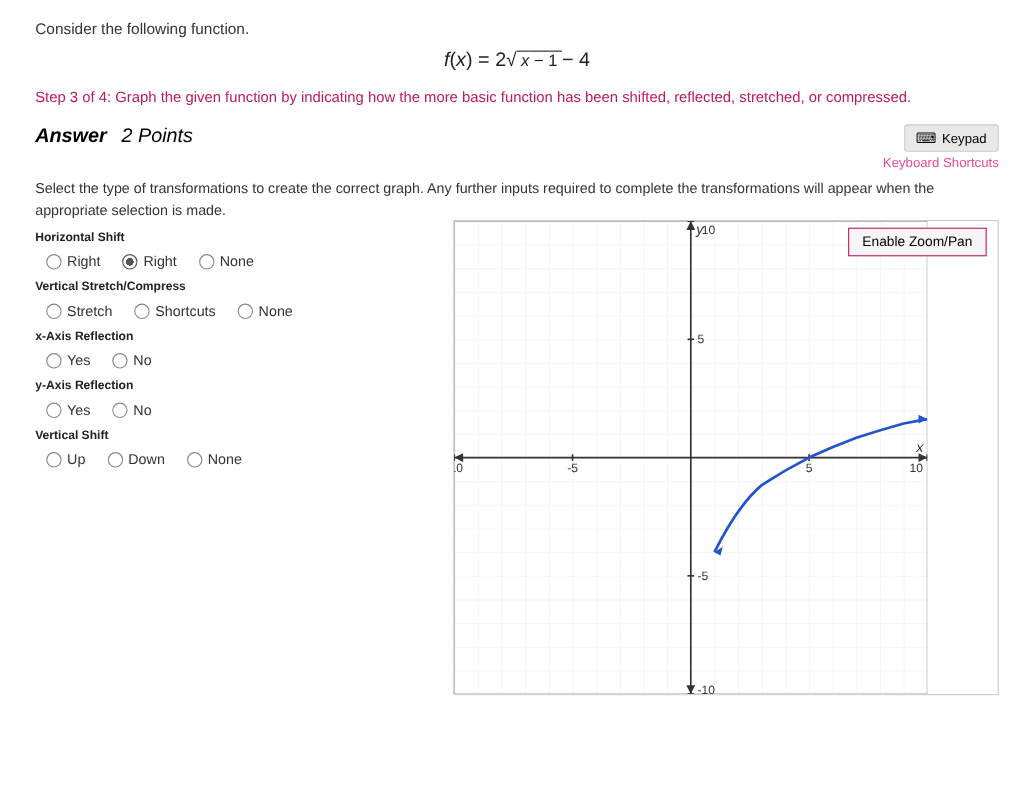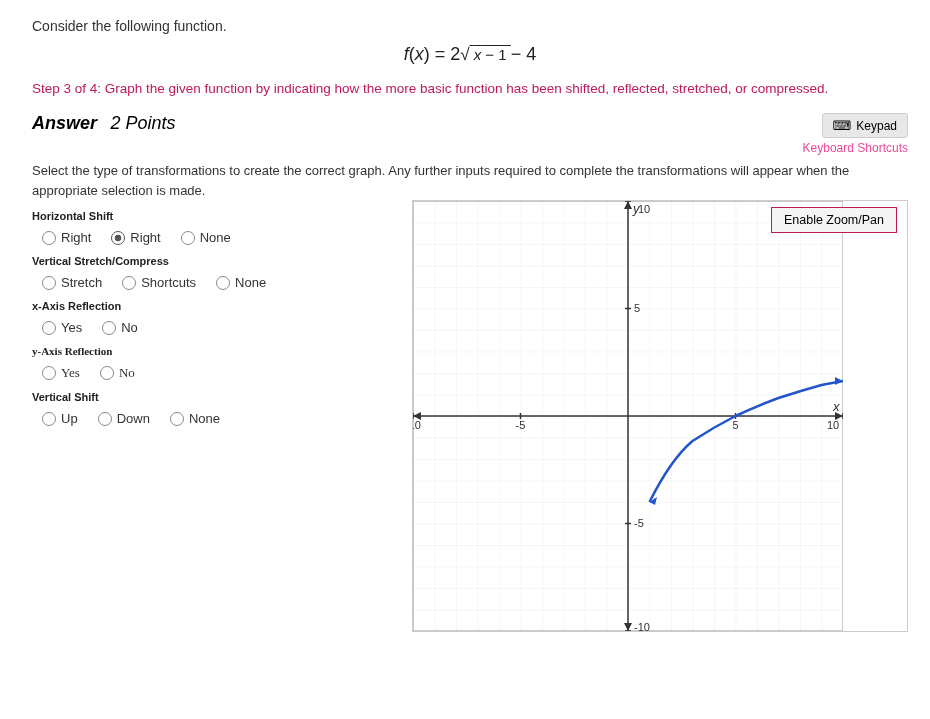--- a/index.html
+++ b/index.html
@@ -208,21 +208,21 @@
             <span class="radio-circle"></span>
             <span>Yes</span>
           </label>
           <label class="radio-item">
             <span class="radio-circle"></span>
             <span>No</span>
           </label>
         </div>
       </div>
 
-      <div class="section-divider" style="margin-top:10px;font-family:Liberation Serif, serif;">
+      <div class="section-divider" style="margin-top:10px;">
         <div class="section-label">y-Axis Reflection</div>
         <div class="radio-group">
           <label class="radio-item">
             <span class="radio-circle"></span>
             <span>Yes</span>
           </label>
           <label class="radio-item">
             <span class="radio-circle"></span>
             <span>No</span>
           </label>

